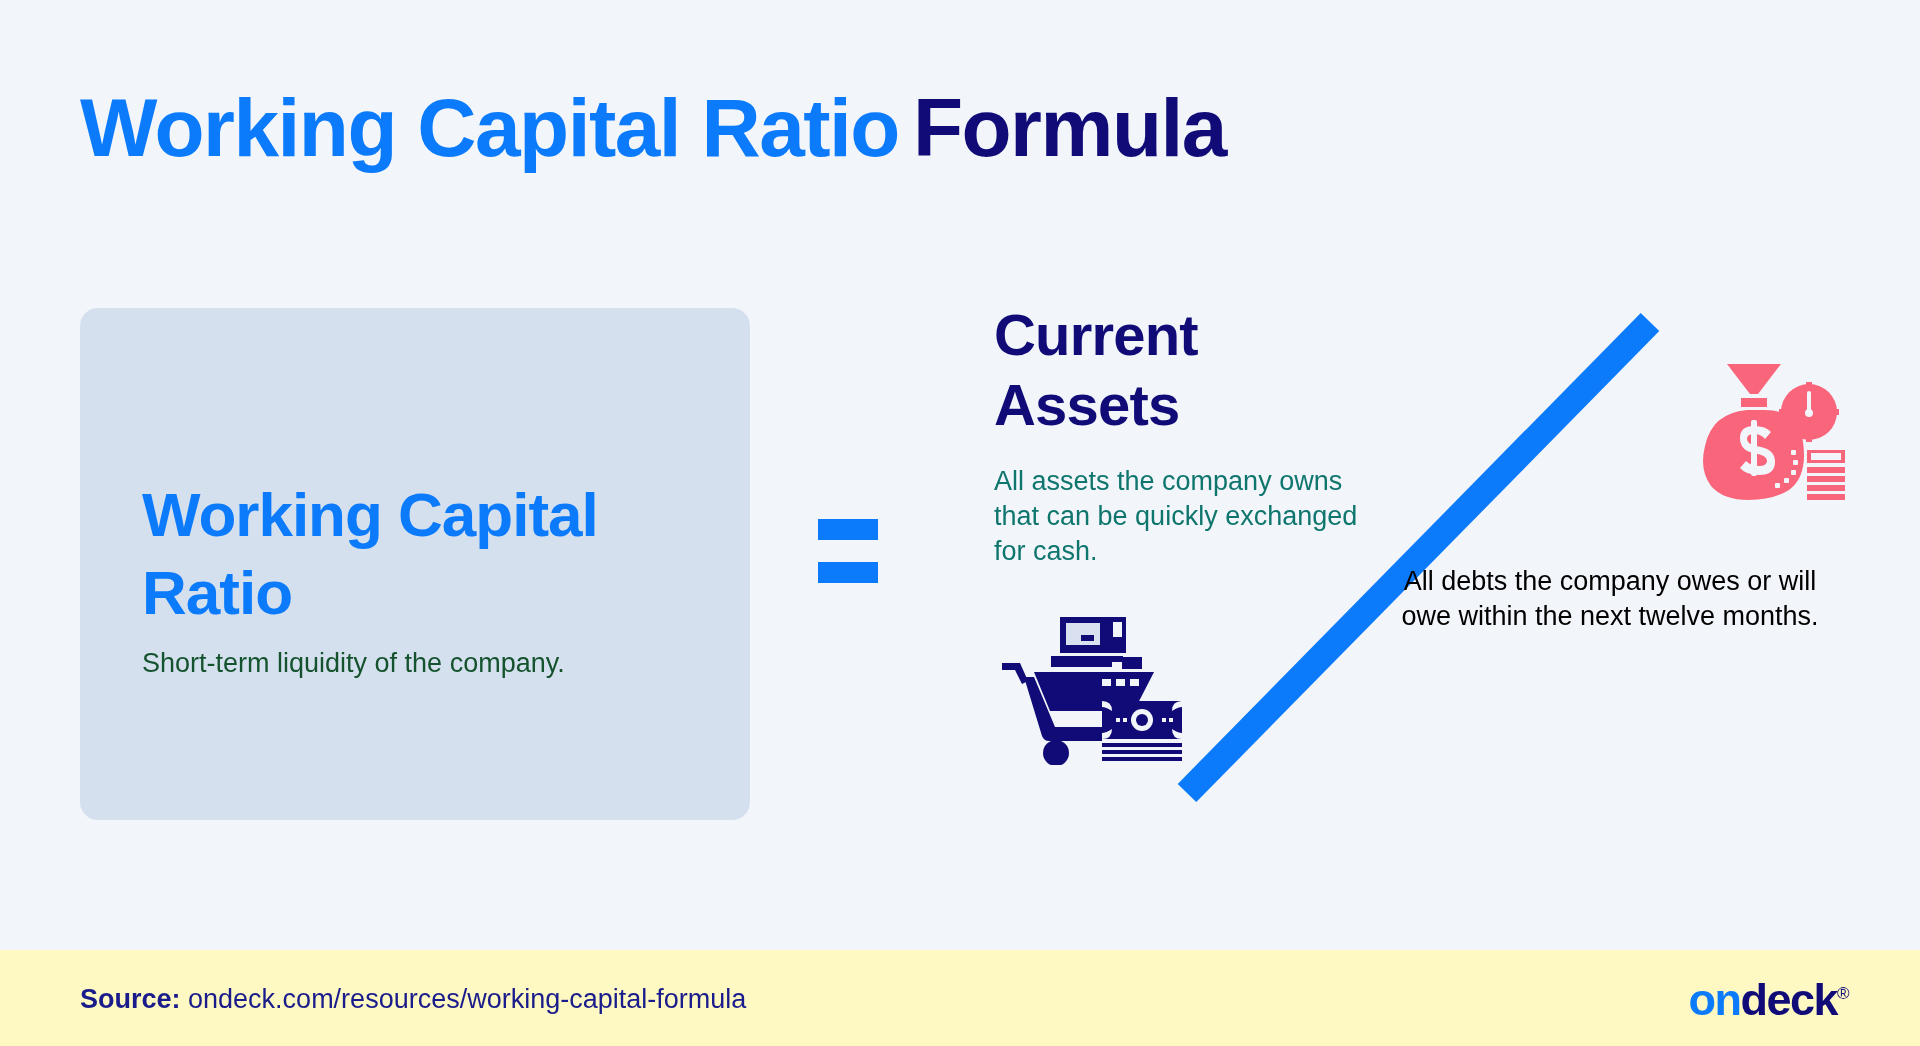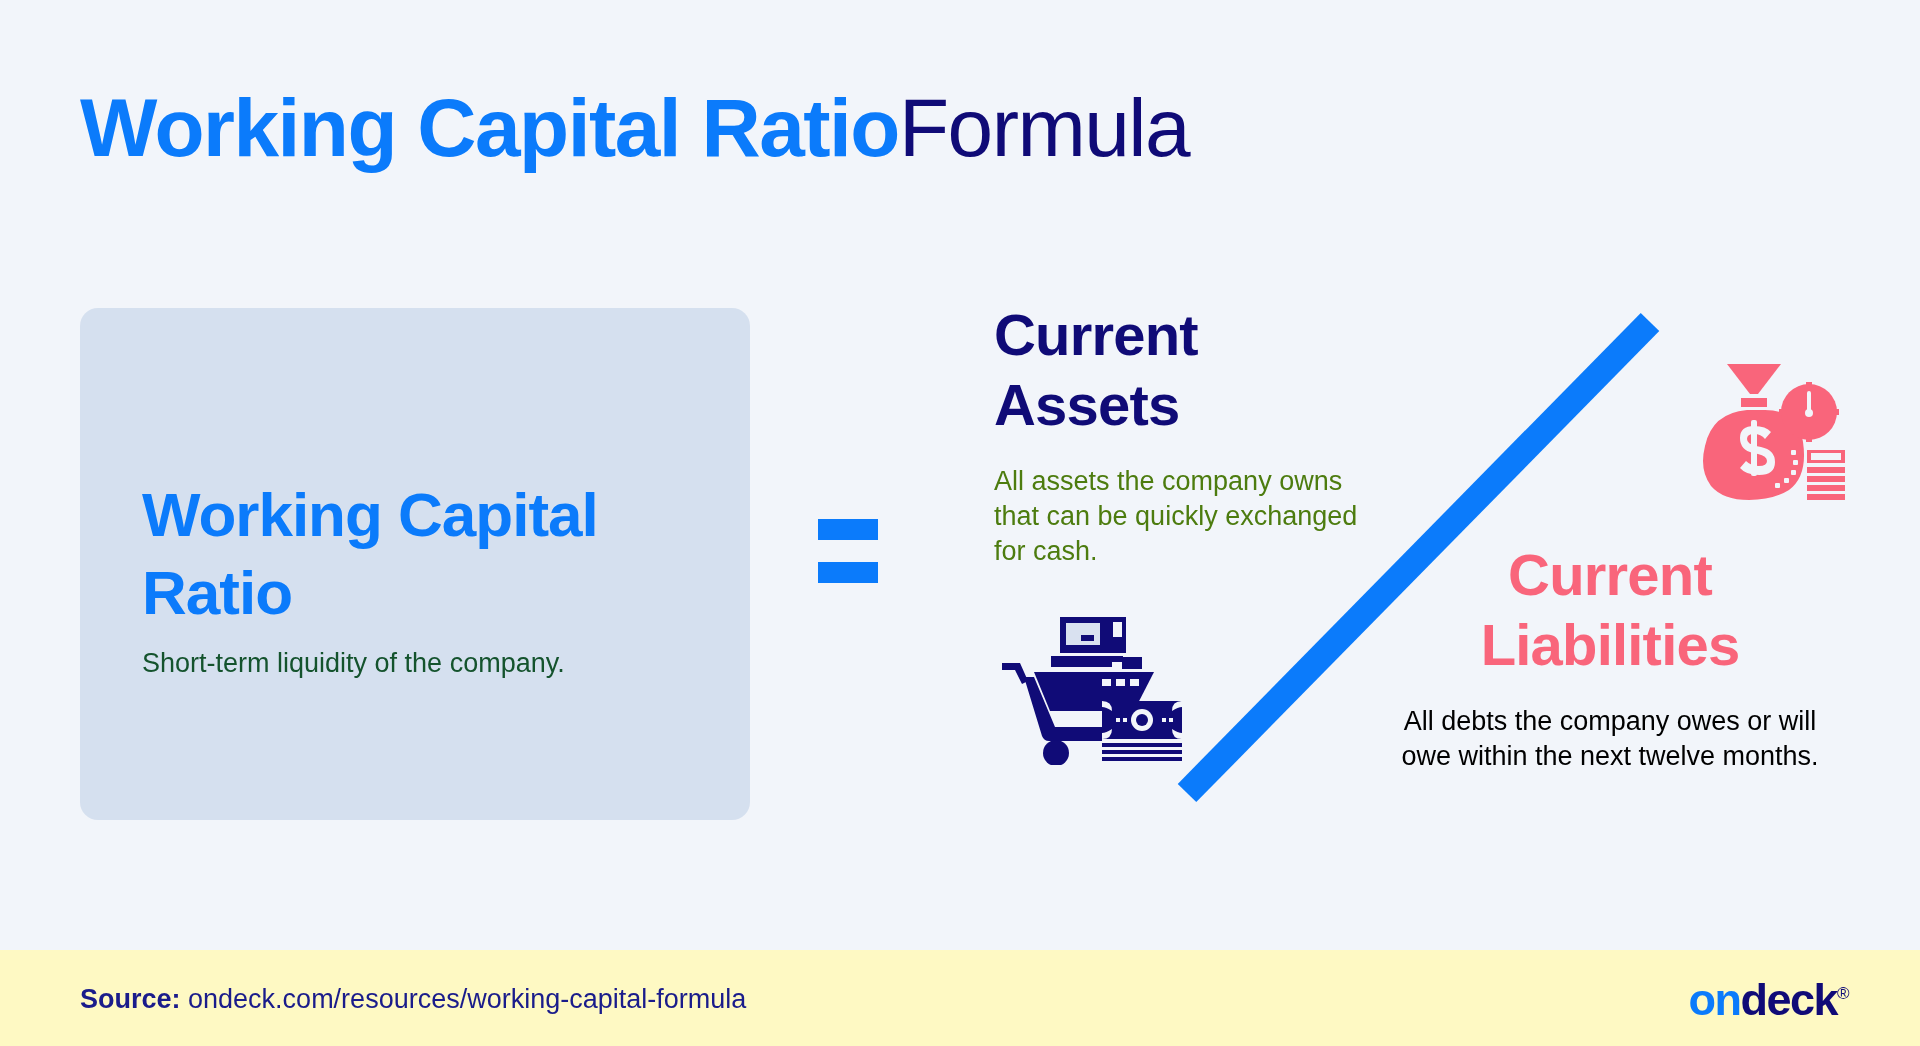--- a/index.html
+++ b/index.html
@@ -12,21 +12,21 @@
   .page { position:relative; width:1920px; height:1046px; background:#F2F5FA; }
 
   
   .title {
     position:absolute; left:80px; top:78px;
     font-size:82px; line-height:100px;
     letter-spacing:-1.5px;
     white-space:nowrap;
   }
   .title .strong { font-weight:bold; color:#0B7BFB; }
-  .title .light  { font-weight:normal; color:#100B77; }
+  .title .light  { font-weight:bold; color:#100B77; margin-left:14px; }
 
   
   .card {
     position:absolute; left:80px; top:308px;
     width:670px; height:512px;
     background:#D5E0EF; border-radius:18px;
   }
   .card-title {
     position:absolute; left:62px; top:168px;
     width:560px;
@@ -52,21 +52,21 @@
     position:absolute; left:950px; top:300px; width:380px;margin-left:44px;
   }
   .assets-title {
     font-size:58px; line-height:70px;
     font-weight:bold; color:#100B77;
     letter-spacing:-0.8px;
   }
   .assets-desc {
     margin-top:24px;
     font-size:27px; line-height:35px;
-    color:#4d7c0f; font-weight:normal;
+    color:#0f766e; font-weight:normal;
   }
   .assets-icon { position:absolute; left:0px; top:315px; width:190px; height:150px; }
 
   
   .slash { position:absolute; left:1140px; top:290px; width:540px; height:540px; }
 
   
   .liab { position:absolute; left:1400px; top:540px; width:420px; text-align:center; }
   .liab-title {
     font-size:58px; line-height:70px;
@@ -210,21 +210,20 @@
         <rect x="116" y="95" width="30" height="7" fill="#F2F5FA"></rect>
         <rect x="112" y="109" width="38" height="6"></rect>
         <rect x="112" y="118" width="38" height="6"></rect>
         <rect x="112" y="127" width="38" height="6"></rect>
         <rect x="112" y="136" width="38" height="6"></rect>
       </g>
     </svg>
   </div>
 
   <div class="liab">
-    <div class="liab-title">Current Liabilities</div>
     <div class="liab-desc">All debts the company owes or will owe within the next twelve months.</div>
   </div>
 
   <div class="footer">
     <div class="source">
       <span class="lbl">Source:</span>
       <span class="url">ondeck.com/resources/working-capital-formula</span>
     </div>
     <div class="logo">
       <span class="on">on</span><span class="deck">deck</span><span class="reg">®</span>

